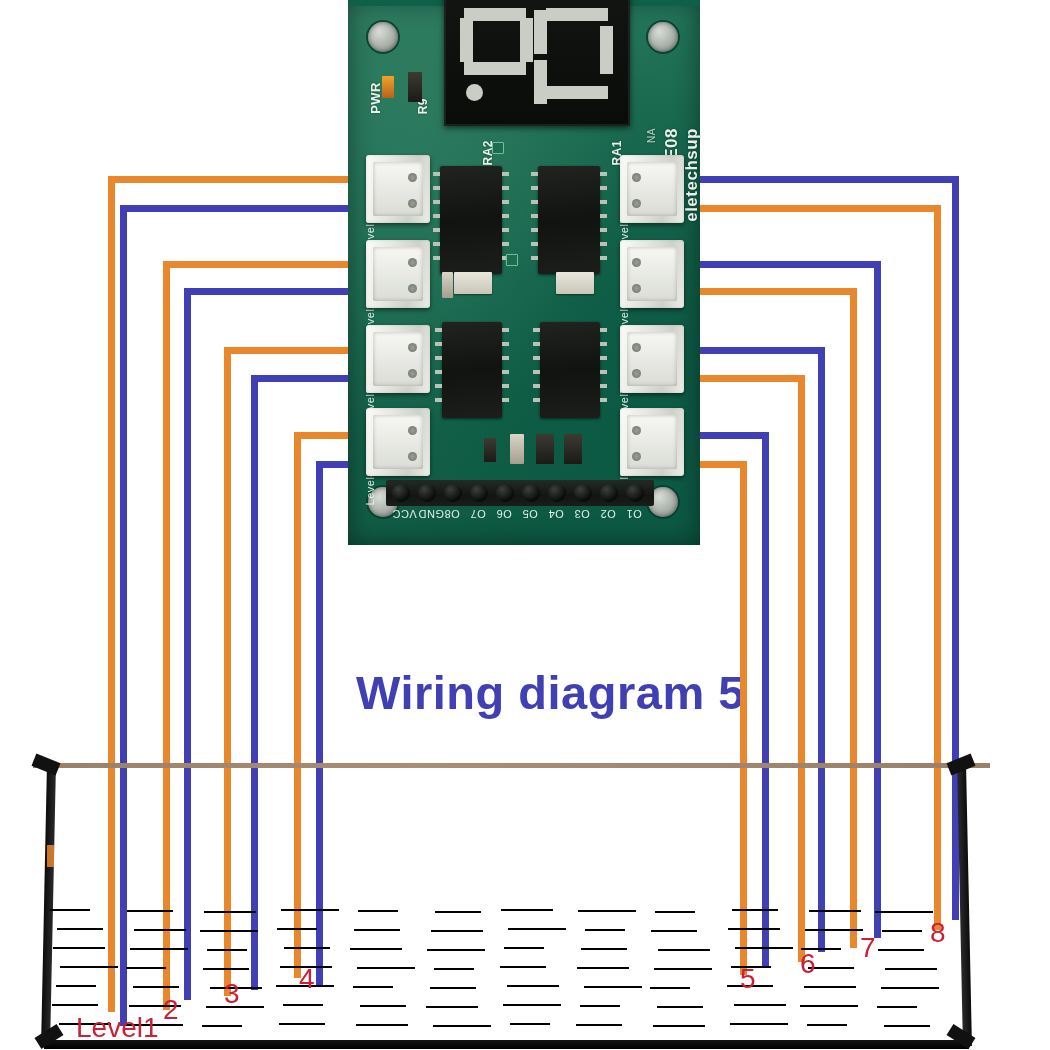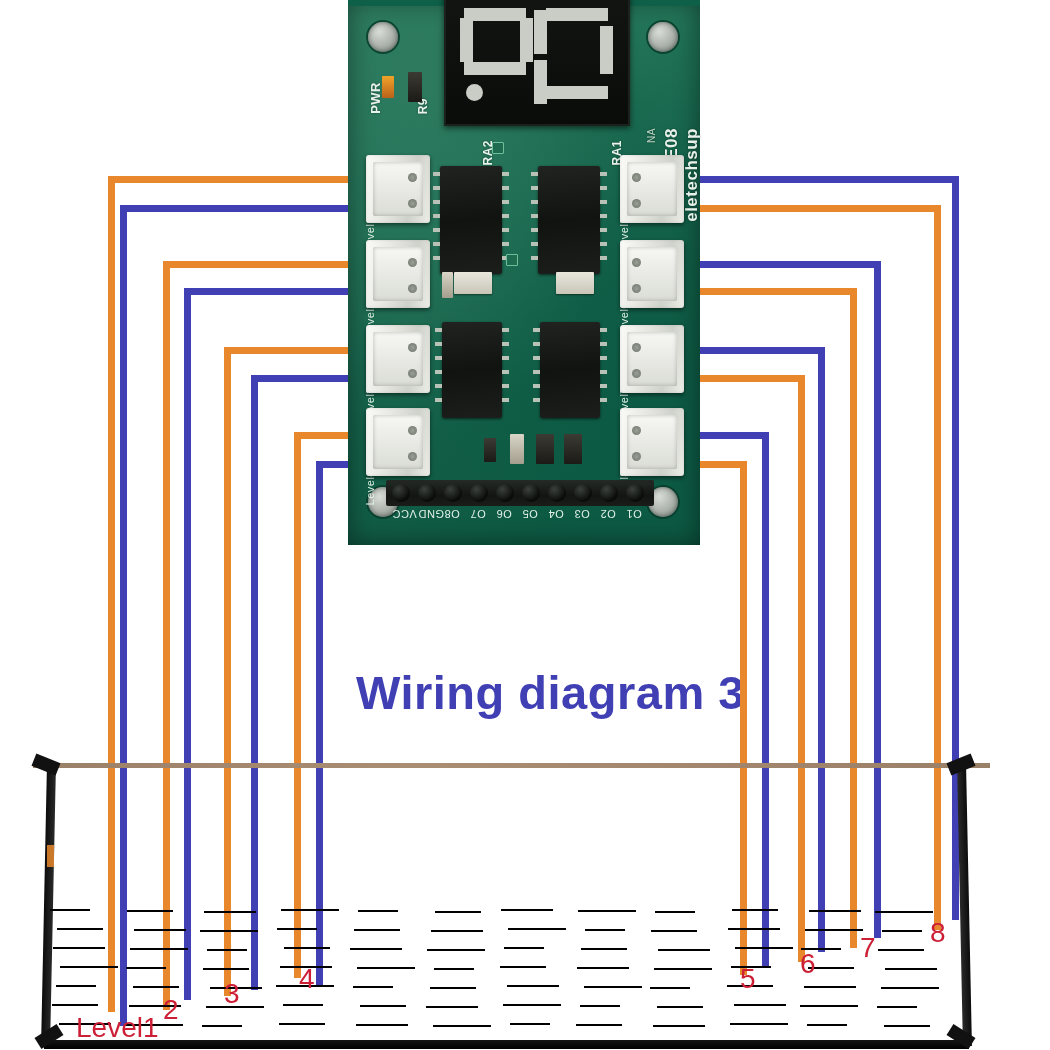--- a/index.html
+++ b/index.html
@@ -117,21 +117,21 @@
   
   .lvl-label{position:absolute;color:#cc1f35;font-size:28px;font-weight:normal;
     font-family:"Liberation Sans",sans-serif;white-space:nowrap;}
   .tiny-orange{position:absolute;width:7px;height:22px;background:#e8872b;opacity:.85;}
 </style>
 </head>
 <body>
 
 <div id="stage">
 
-  <div id="title">Wiring diagram 3</div>
+  <div id="title">Wiring diagram 5</div>
 
   <div id="wires-layer">
       <div class="wire" style="left: 108px; top: 176px; width: 279px; height: 7px;"></div>
       <div class="wire" style="left: 108px; top: 176px; width: 7px; height: 836px;"></div>
       <div class="wire blue" style="left: 120px; top: 205px; width: 267px; height: 7px;"></div>
       <div class="wire blue" style="left: 120px; top: 205px; width: 7px; height: 821px;"></div>
       <div class="wire" style="left: 163px; top: 261px; width: 224px; height: 7px;"></div>
       <div class="wire" style="left: 163px; top: 261px; width: 7px; height: 749px;"></div>
       <div class="wire blue" style="left: 184px; top: 288px; width: 203px; height: 7px;"></div>
       <div class="wire blue" style="left: 184px; top: 288px; width: 7px; height: 712px;"></div>

